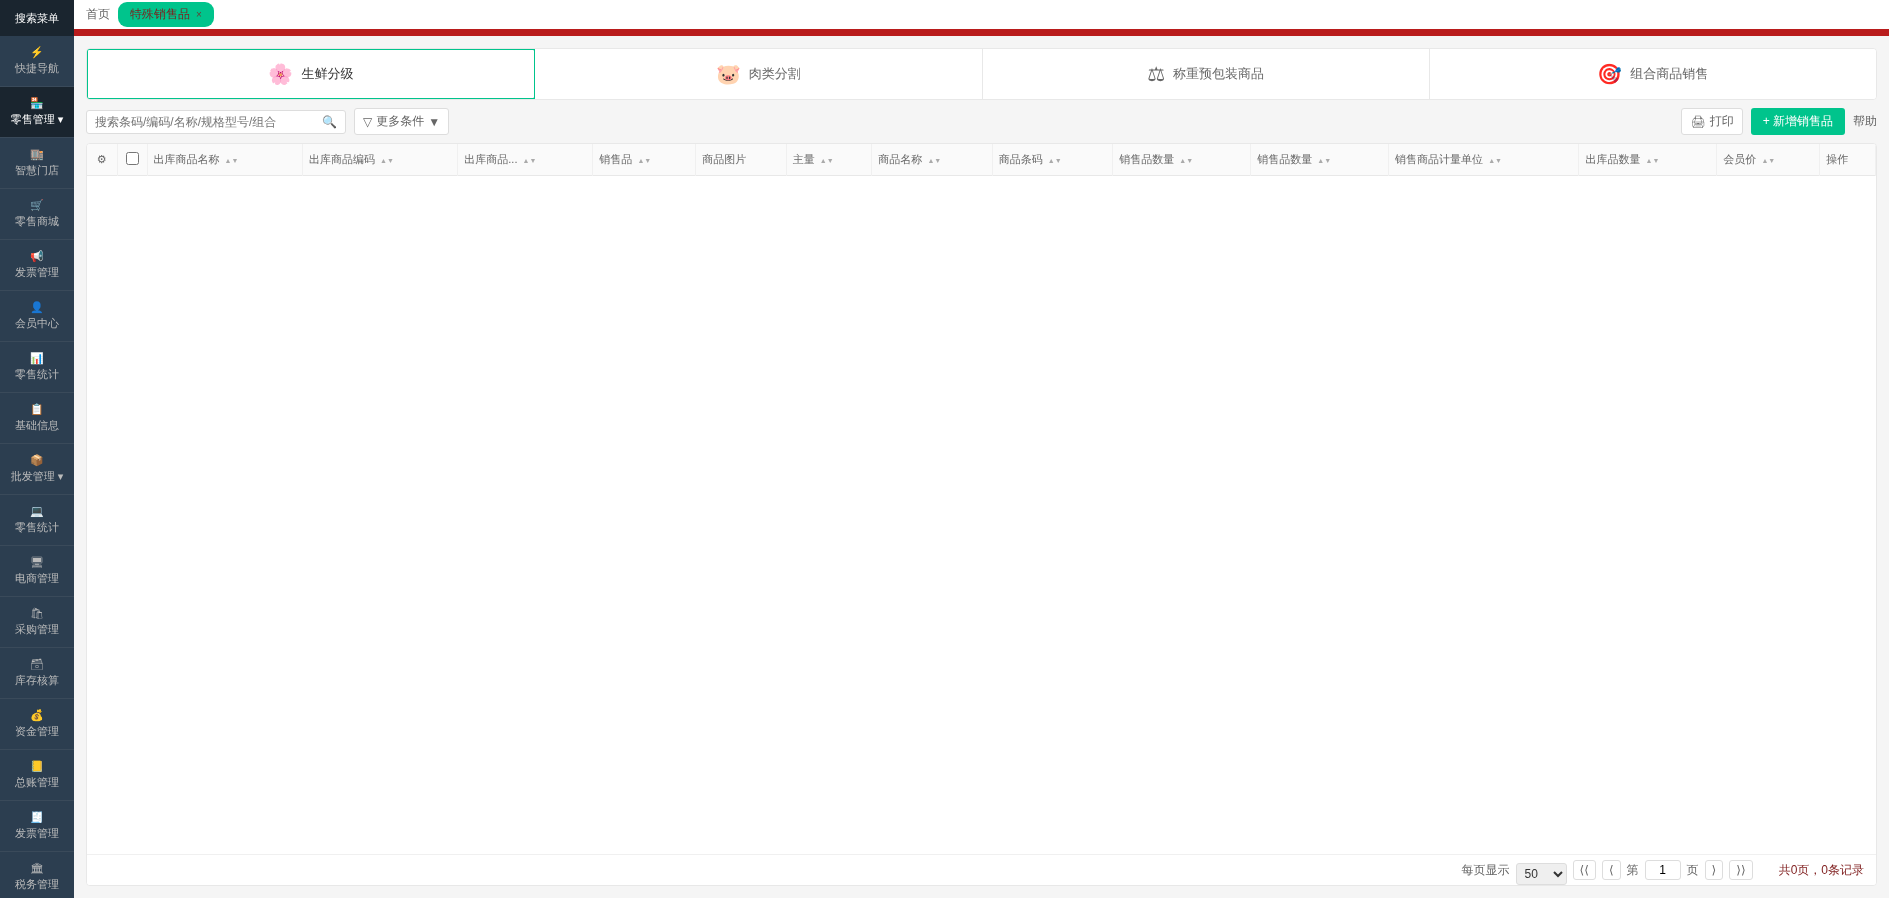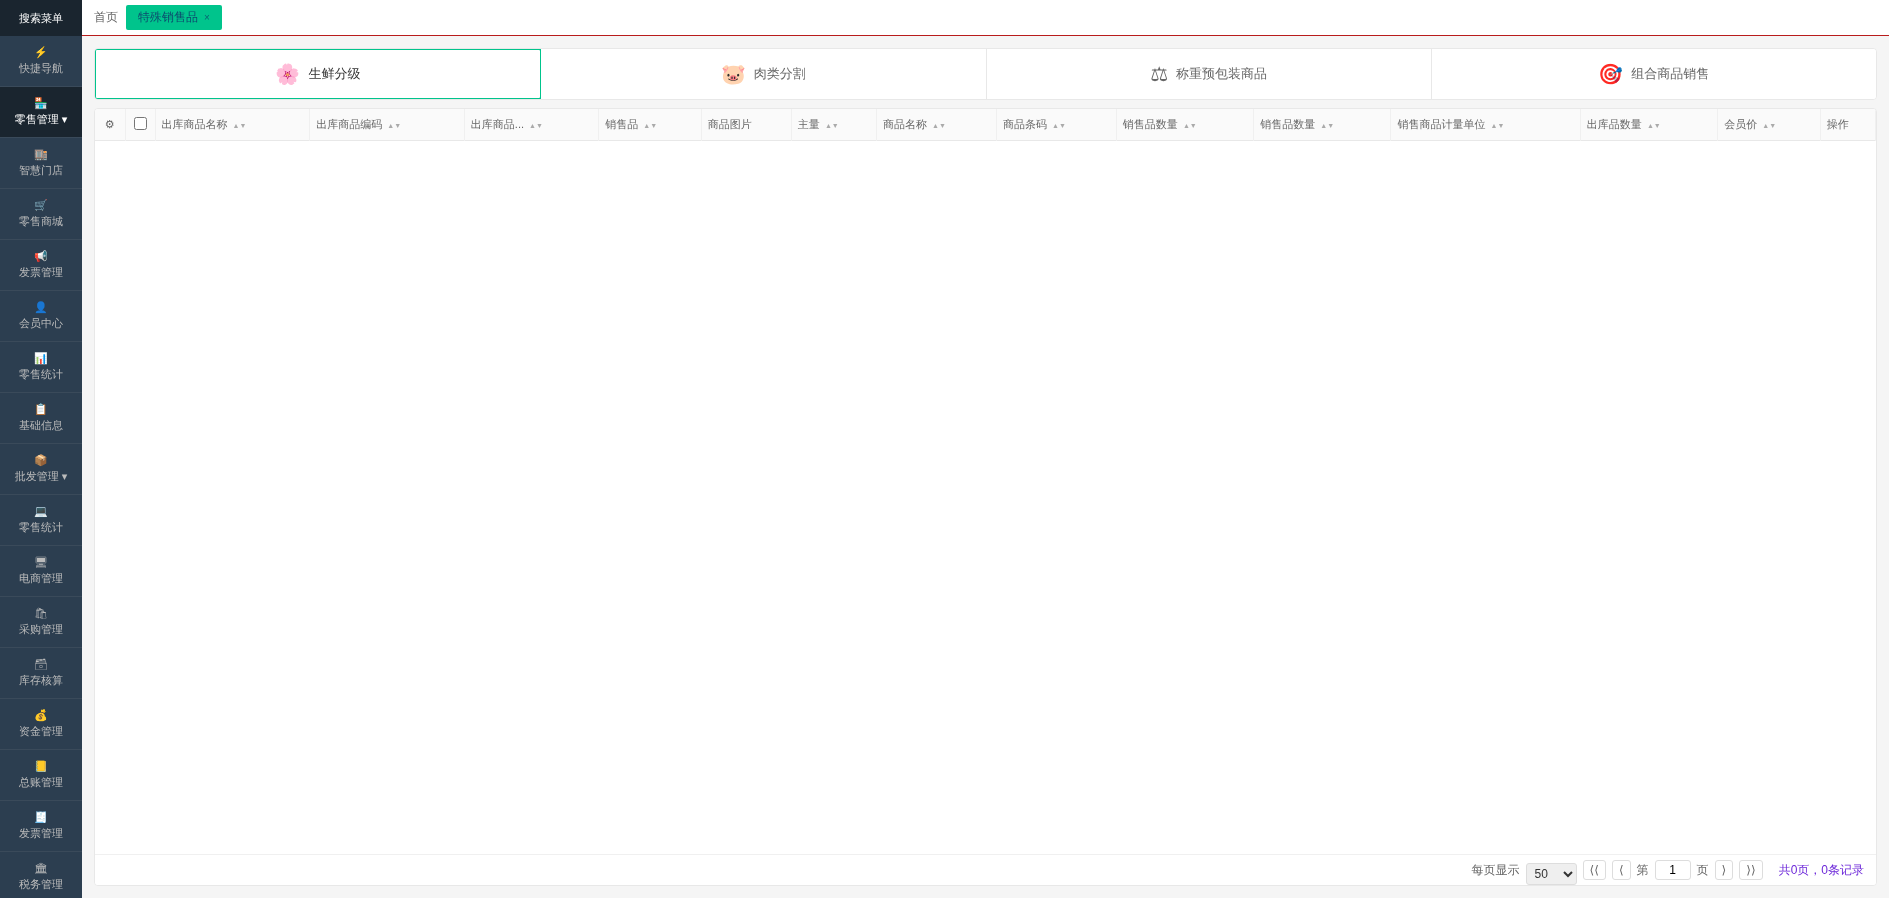--- a/index.html
+++ b/index.html
@@ -1,20 +1,20 @@
 <!DOCTYPE html>
 <html><head>
   <meta charset="utf-8">
   <style>
     * { box-sizing: border-box; margin: 0; padding: 0; }
     body { font-family: 'Microsoft YaHei', Arial, sans-serif; font-size: 12px; color: #333; display: flex; height: 898px; overflow: hidden; background: #f0f2f5; }
 
     
     .sidebar {
-      width: 82px;
+      width: 74px;
       background: #2c3e50;
       color: #ccc;
       display: flex;
       flex-direction: column;
       height: 100%;
       overflow-y: auto;
       flex-shrink: 0;
     }
     .sidebar-logo {
       background: #1a252f;
@@ -46,38 +46,38 @@
       flex: 1;
       display: flex;
       flex-direction: column;
       overflow: hidden;
       background: #f5f5f5;
     }
 
     
     .topbar {
       background: #fff;
-      border-bottom: 1px solid #b91c1c;
+      border-bottom: 7px solid #b91c1c;
       padding: 0 12px;
       height: 36px;
       display: flex;
       align-items: center;
       gap: 8px;
       flex-shrink: 0;
     }
     .topbar-home {
       color: #666;
       font-size: 12px;
       cursor: pointer;
     }
     .topbar-tab {
       background: #00c48c;
-      color: #0c4a6e;
+      color: #7f1d1d;
       padding: 4px 12px;
-      border-radius: 2px;
+      border-radius: 9px;
       font-size: 12px;
       display: flex;
       align-items: center;
       gap: 6px;
       cursor: pointer;
     }
     .topbar-tab .close-x {
       font-size: 10px;
       opacity: 0.8;
     }
@@ -297,21 +297,21 @@
     }
     .pagination-btn:disabled { color: #ccc; cursor: default; }
     .pagination-page {
       border: 1px solid #ddd;
       border-radius: 3px;
       padding: 2px 6px;
       font-size: 12px;
       width: 36px;
       text-align: center;
     }
-    .pagination-info { color: #6d28d9; font-size: 12px; margin-left: 10px; }
+    .pagination-info { color: #7f1d1d; font-size: 12px; margin-left: 20px; }
 
     
     ::-webkit-scrollbar { width: 6px; height: 6px; }
     ::-webkit-scrollbar-track { background: #f1f1f1; }
     ::-webkit-scrollbar-thumb { background: #ccc; border-radius: 3px; }
   </style>
 </head>
 <body>
 
 <div class="sidebar">
@@ -413,20 +413,41 @@
       <div class="category-tab">
         <span class="tab-icon">⚖</span>
         <span>称重预包装商品</span>
       </div>
       <div class="category-tab">
         <span class="tab-icon">🎯</span>
         <span>组合商品销售</span>
       </div>
     </div>
 
+    <div class="toolbar">
+      <div class="toolbar-left">
+        <div class="search-box">
+          <input type="text" placeholder="搜索条码/编码/名称/规格型号/组合" style="">
+          <span class="search-icon">🔍</span>
+        </div>
+        <div class="filter-btn">
+          <span>▽</span>
+          <span>更多条件</span>
+          <span>▼</span>
+        </div>
+      </div>
+      <div class="toolbar-right">
+        <div class="print-btn">
+          <span>🖨</span>
+          <span>打印</span>
+        </div>
+        <button class="new-btn">+ 新增销售品</button>
+        <span class="help-btn">帮助</span>
+      </div>
+    </div>
 
     <div class="table-container">
       <div class="table-wrapper">
         <table>
           <thead>
             <tr>
               <th class="th-settings">⚙</th>
               <th class="th-check">
                 <input type="checkbox" style="">
               </th>

